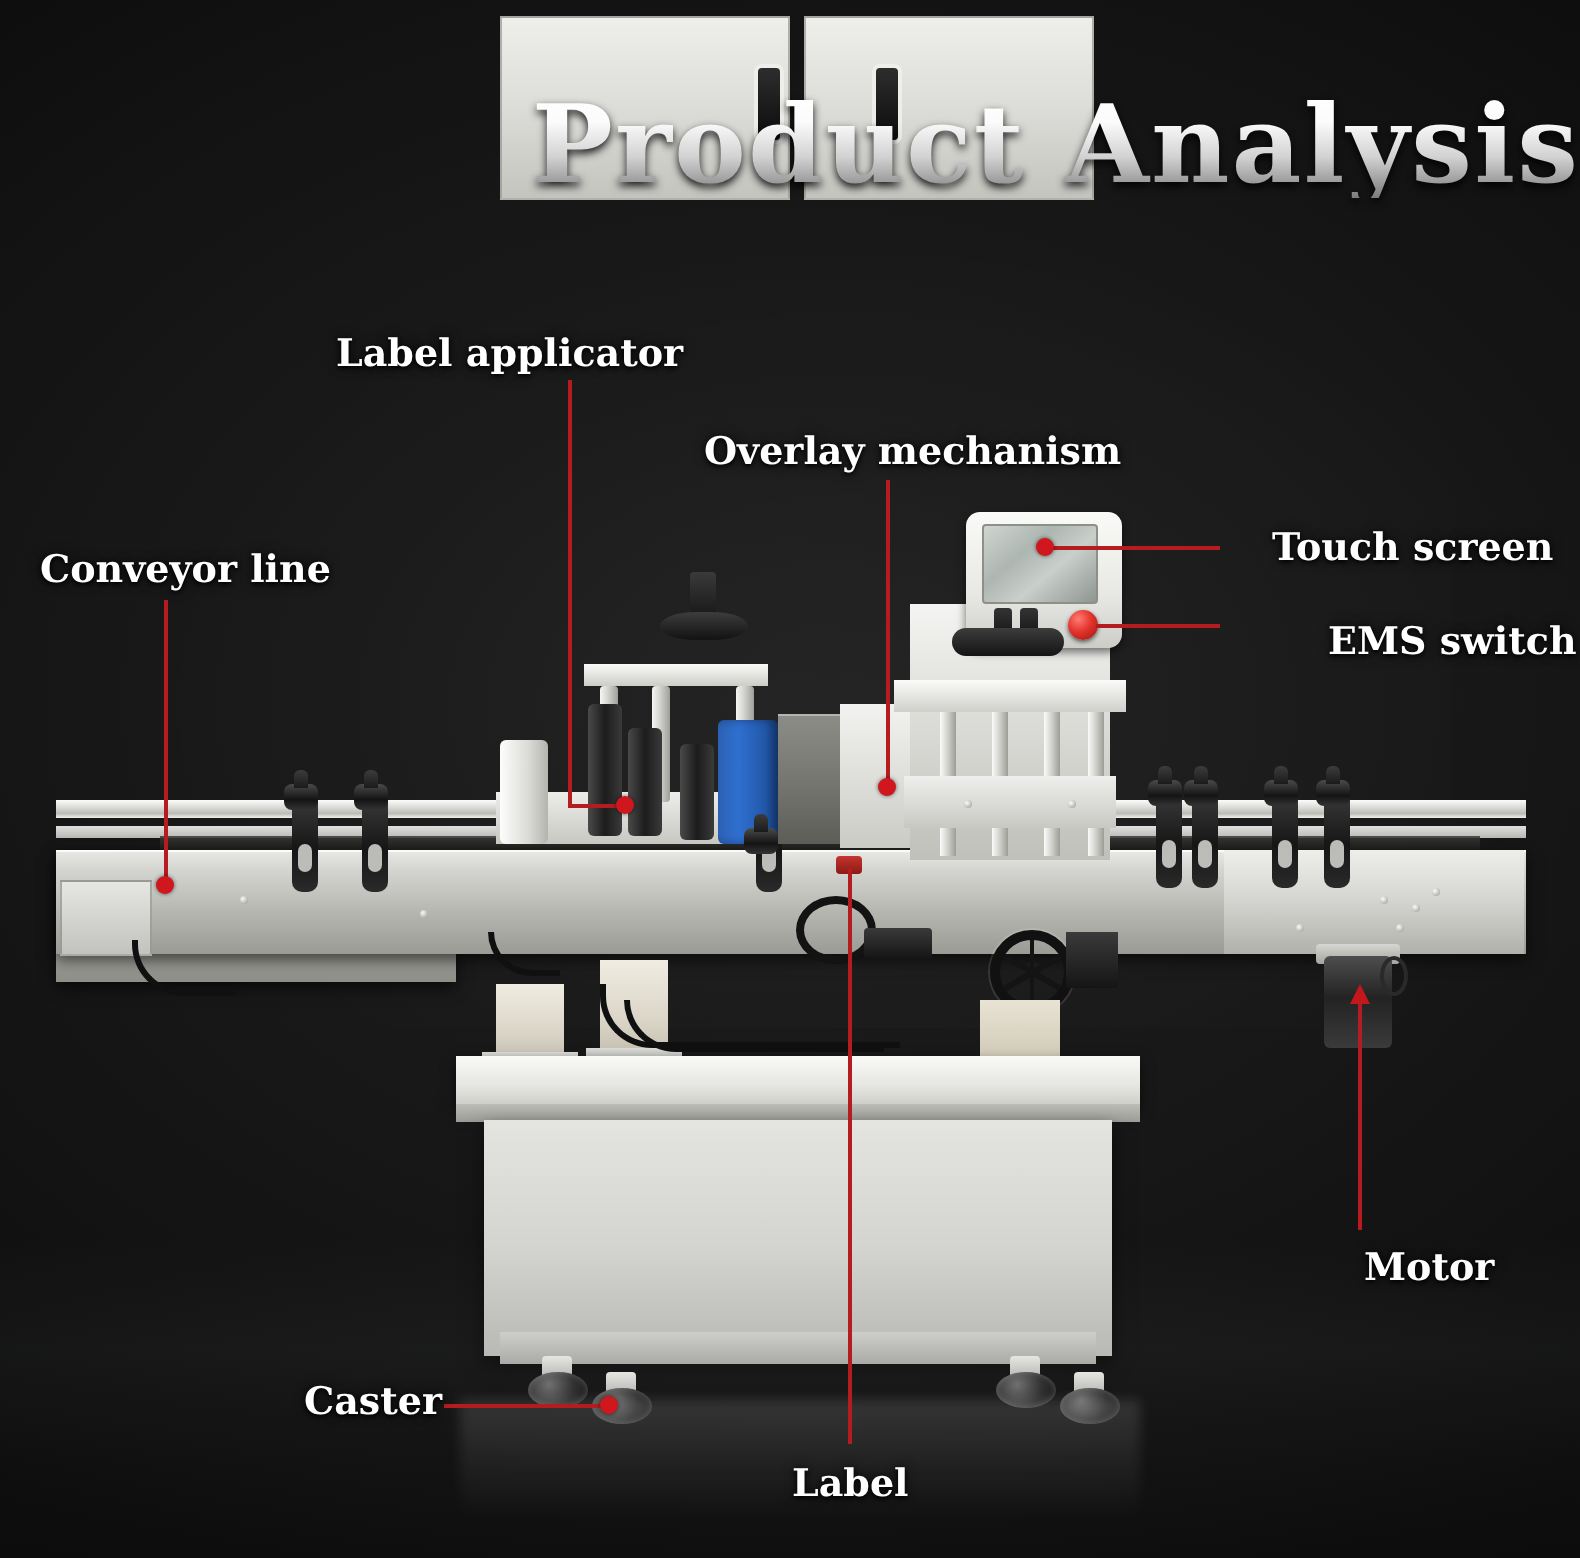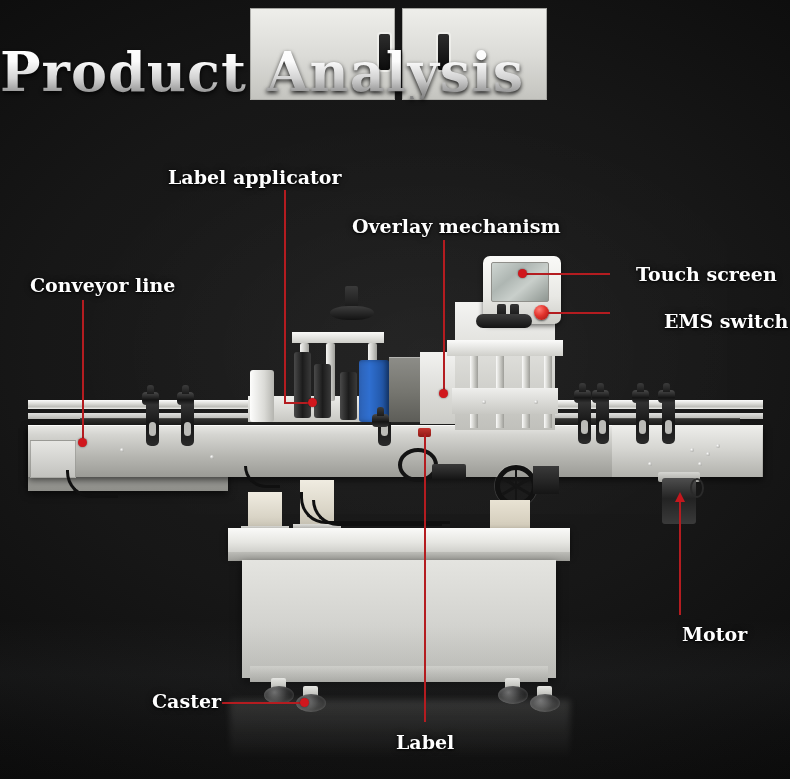--- a/index.html
+++ b/index.html
@@ -25,21 +25,21 @@
   .backwall-glow{
     position:absolute; left:8%; top:14%; width:84%; height:52%;
     background:radial-gradient(ellipse at 55% 60%, rgba(255,255,255,0.035) 0%, rgba(255,255,255,0.0) 70%);
     pointer-events:none;
   }
 
   
   #title{
     position:absolute;
     left:0; right:0; top:45px;
-    text-align:left;
+    text-align:right;
     font-family:"DejaVu Serif", serif;
     font-weight:bold;
     font-size:54px;
     letter-spacing:1px;
     line-height:1;
     background:linear-gradient(180deg,#ffffff 0%,#fbfbfb 30%,#d2d2d2 62%,#9a9a9a 86%,#7d7d7d 100%);
     -webkit-background-clip:text;
     background-clip:text;
     color:transparent;
     -webkit-text-fill-color:transparent;
@@ -500,20 +500,20 @@
 
   <div class="lead lead-h" style="left:222px; top:702px; width:86px;"></div>
   <div class="dot" style="left:300px; top:698px;"></div>
 
   <div class="lead lead-v" style="left:424px; top:434px; height:288px;"></div>
 
   <div id="title">Product Analysis</div>
 
   <div class="label" style="left:168px; top:168px;">Label applicator</div>
   <div class="label" style="left:352px; top:217px;">Overlay mechanism</div>
-  <div class="label" style="left:30px;  top:276px;">Conveyor line</div>
+  <div class="label" style="left:20px;  top:276px;">Conveyor line</div>
   <div class="label" style="left:620px; top:265px;margin-left:16px;">Touch screen</div>
   <div class="label" style="left:620px; top:312px;margin-left:44px;">EMS switch</div>
   <div class="label" style="left:682px; top:625px;">Motor</div>
   <div class="label" style="left:152px; top:692px;">Caster</div>
   <div class="label" style="left:396px; top:733px;">Label</div>
 
 </div>
 
 </body></html>

